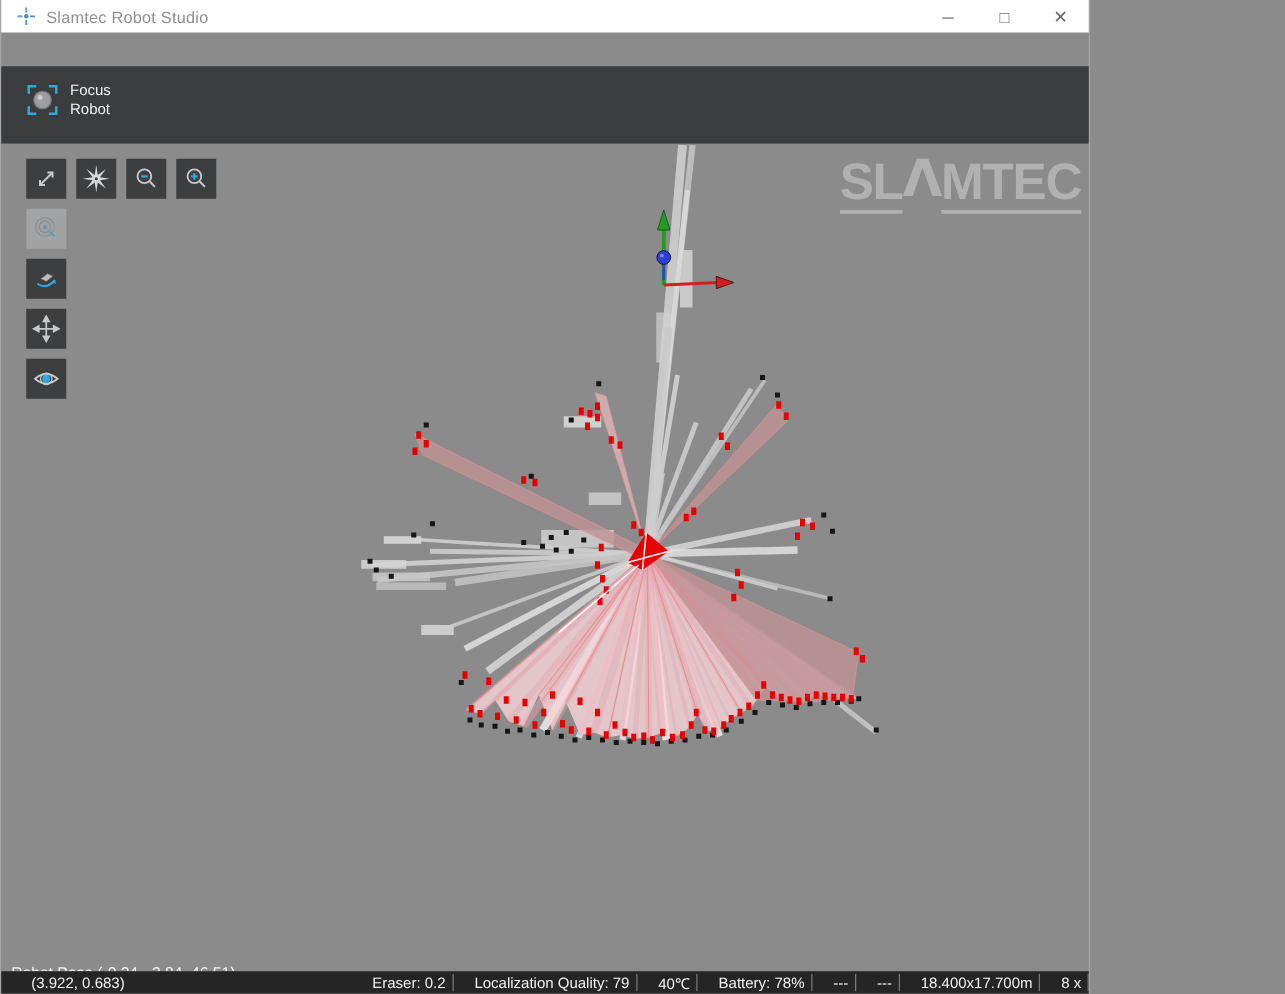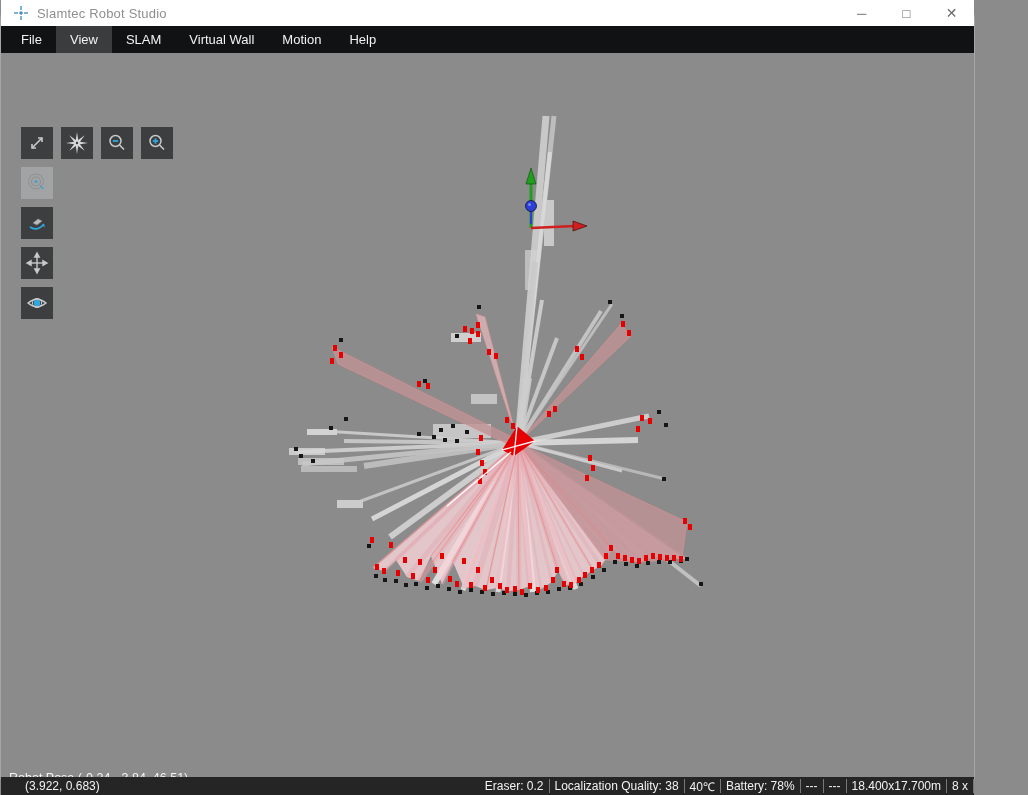--- a/index.html
+++ b/index.html
@@ -1,18 +1,18 @@
 <!DOCTYPE html>
 <html><head>
 <meta charset="utf-8">
 <style>
   * { margin:0; padding:0; box-sizing:border-box; }
   html,body { width:1028px; height:795px; overflow:hidden; }
   body { font-family:"Liberation Sans", sans-serif; background:#8b8b8b; }
-  .window { position:relative; width:975px; height:795px; border-left:1px solid #a6a6a6; border-right:1px solid #a6a6a6;border-radius:20px; }
+  .window { position:relative; width:872px; height:795px; border-left:1px solid #a6a6a6; border-right:1px solid #a6a6a6; }
 
   
   .titlebar { position:absolute; top:0; left:0; right:0; height:26px; background:#ffffff; display:flex; align-items:center; }
   .app-icon { width:16px; height:16px; margin:0 8px 0 12px; flex:none; }
   .title-text { font-size:13px; color:#8f8f8f; letter-spacing:0.2px; }
   .win-controls { margin-left:auto; display:flex; height:100%; }
   .win-btn { width:45px; height:100%; display:flex; align-items:center; justify-content:center; color:#6b6b6b; font-size:13px; cursor:default; }
   .win-btn.close { font-size:14px; }
 
   
@@ -37,21 +37,21 @@
   .watermark { position:absolute; top:8px; right:6px; font-size:41px; font-weight:bold; color:#b1b1b1; letter-spacing:-1px; line-height:44px; }
   .watermark .u { border-bottom:3px solid #b1b1b1; padding-bottom:0px; }
   .watermark .lam { font-family:"DejaVu Sans", sans-serif; position:relative; top:-2px; }
 
   
   .overlay-info { position:absolute; left:8px; top:621px; color:#f4f4f4; font-size:12.5px; line-height:17px; white-space:pre; }
 
   
   .statusbar { position:absolute; bottom:0; left:0; right:0; height:18px; background:#252525; color:#f2f2f2; font-size:12px; display:flex; align-items:center; }
   .status-left { padding-left:4px;margin-left:20px; }
-  .status-right { margin-left:auto; display:flex; align-items:center; height:100%; }
+  .status-right { margin-left:auto; display:flex; align-items:center; height:100%;gap:12px; }
   .status-seg { padding:0 5px; border-right:1px solid #777; height:14px; display:flex; align-items:center; white-space:pre; }
 </style>
 </head>
 <body>
 
 <div class="window">
 
   <div class="titlebar">
     <svg class="app-icon" viewBox="0 0 16 16">
       <g stroke="#4a8fc0" stroke-width="1.4" fill="none">
@@ -65,29 +65,39 @@
         <circle cx="3" cy="8" r="1" fill="#7db3d8"></circle>
     </svg>
     <span class="title-text">Slamtec Robot Studio</span>
     <div class="win-controls">
       <div class="win-btn">─</div>
       <div class="win-btn">□</div>
       <div class="win-btn close">✕</div>
     </div>
   </div>
 
-  <div class="menubar">
-    <div class="menu-item">File</div>
-    <div class="menu-item active">View</div>
-    <div class="menu-item">SLAM</div>
-    <div class="menu-item">Virtual Wall</div>
-    <div class="menu-item">Motion</div>
-    <div class="menu-item">Help</div>
+
+  <div class="ribbon">
+    <div class="focus-btn">
+      <svg width="26" height="26" viewBox="0 0 26 26">
+        <g stroke="#2da8e0" stroke-width="2" fill="none">
+          <path d="M2,8 V2 H8"></path>
+            <path d="M18,2 H24 V8"></path>
+            <path d="M24,18 V24 H18"></path>
+            <path d="M8,24 H2 V18"></path>
+        </g>
+        <circle cx="13" cy="13" r="7" fill="#9c9ea0" stroke="#74767a" stroke-width="1"></circle>
+        <circle cx="11" cy="11" r="2" fill="#c9cbcd"></circle>
+      </svg>
+      <div class="focus-label">
+        <div>Focus</div>
+        <div>Robot</div>
+      </div>
+    </div>
   </div>
-
 
   <div class="canvas">
     <svg id="scan" class="scan-svg" width="1028" height="662" viewBox="0 115 1028 662">
         <rect x="288" y="448" width="36" height="7" fill="#d0d0d0" fill-opacity="0.9"></rect>
         <rect x="297" y="458" width="46" height="7" fill="#c3c3c3" fill-opacity="0.9"></rect>
         <rect x="306" y="429" width="30" height="6" fill="#d9d9d9" fill-opacity="0.9"></rect>
         <rect x="432" y="424" width="58" height="14" fill="#cbcbcb" fill-opacity="0.9"></rect>
         <rect x="300" y="466" width="56" height="6" fill="#bebebe" fill-opacity="0.9"></rect>
         <rect x="336" y="500" width="26" height="8" fill="#d3d3d3" fill-opacity="0.9"></rect>
         <rect x="450" y="333" width="30" height="9" fill="#d6d6d6" fill-opacity="0.9"></rect>
@@ -370,32 +380,33 @@
       </svg>
     </div>
     <div class="tool-btn" style="left:20px;top:172px">
       <svg width="24" height="24" viewBox="0 0 24 24">
         <path d="M3,12 Q12,4.5 21,12 Q12,19.5 3,12 Z" fill="none" stroke="#c9c9c9" stroke-width="1.5"></path>
         <circle cx="12" cy="12" r="3.2" fill="#2da8e0"></circle>
         <circle cx="12" cy="12" r="4.6" fill="none" stroke="#c9c9c9" stroke-width="1"></circle>
       </svg>
     </div>
 
+    <div class="watermark"><span class="u">SL</span><span class="lam">Λ</span><span class="u">MTEC</span></div>
 
     <div class="overlay-info">
       <div>Robot Pose (-0.24, -3.84, 46.51)</div>
       
     </div>
   </div>
 
   <div class="statusbar">
     <span class="status-left">(3.922, 0.683)</span>
     <div class="status-right">
       <span class="status-seg">Eraser: 0.2</span>
-      <span class="status-seg">Localization Quality: 38</span>
+      <span class="status-seg">Localization Quality: 79</span>
       <span class="status-seg">40℃</span>
       <span class="status-seg">Battery: 78%</span>
       <span class="status-seg">---</span>
       <span class="status-seg">---</span>
       <span class="status-seg">18.400x17.700m</span>
       <span class="status-seg">8 x</span>
     </div>
   </div>
 
 </div>

